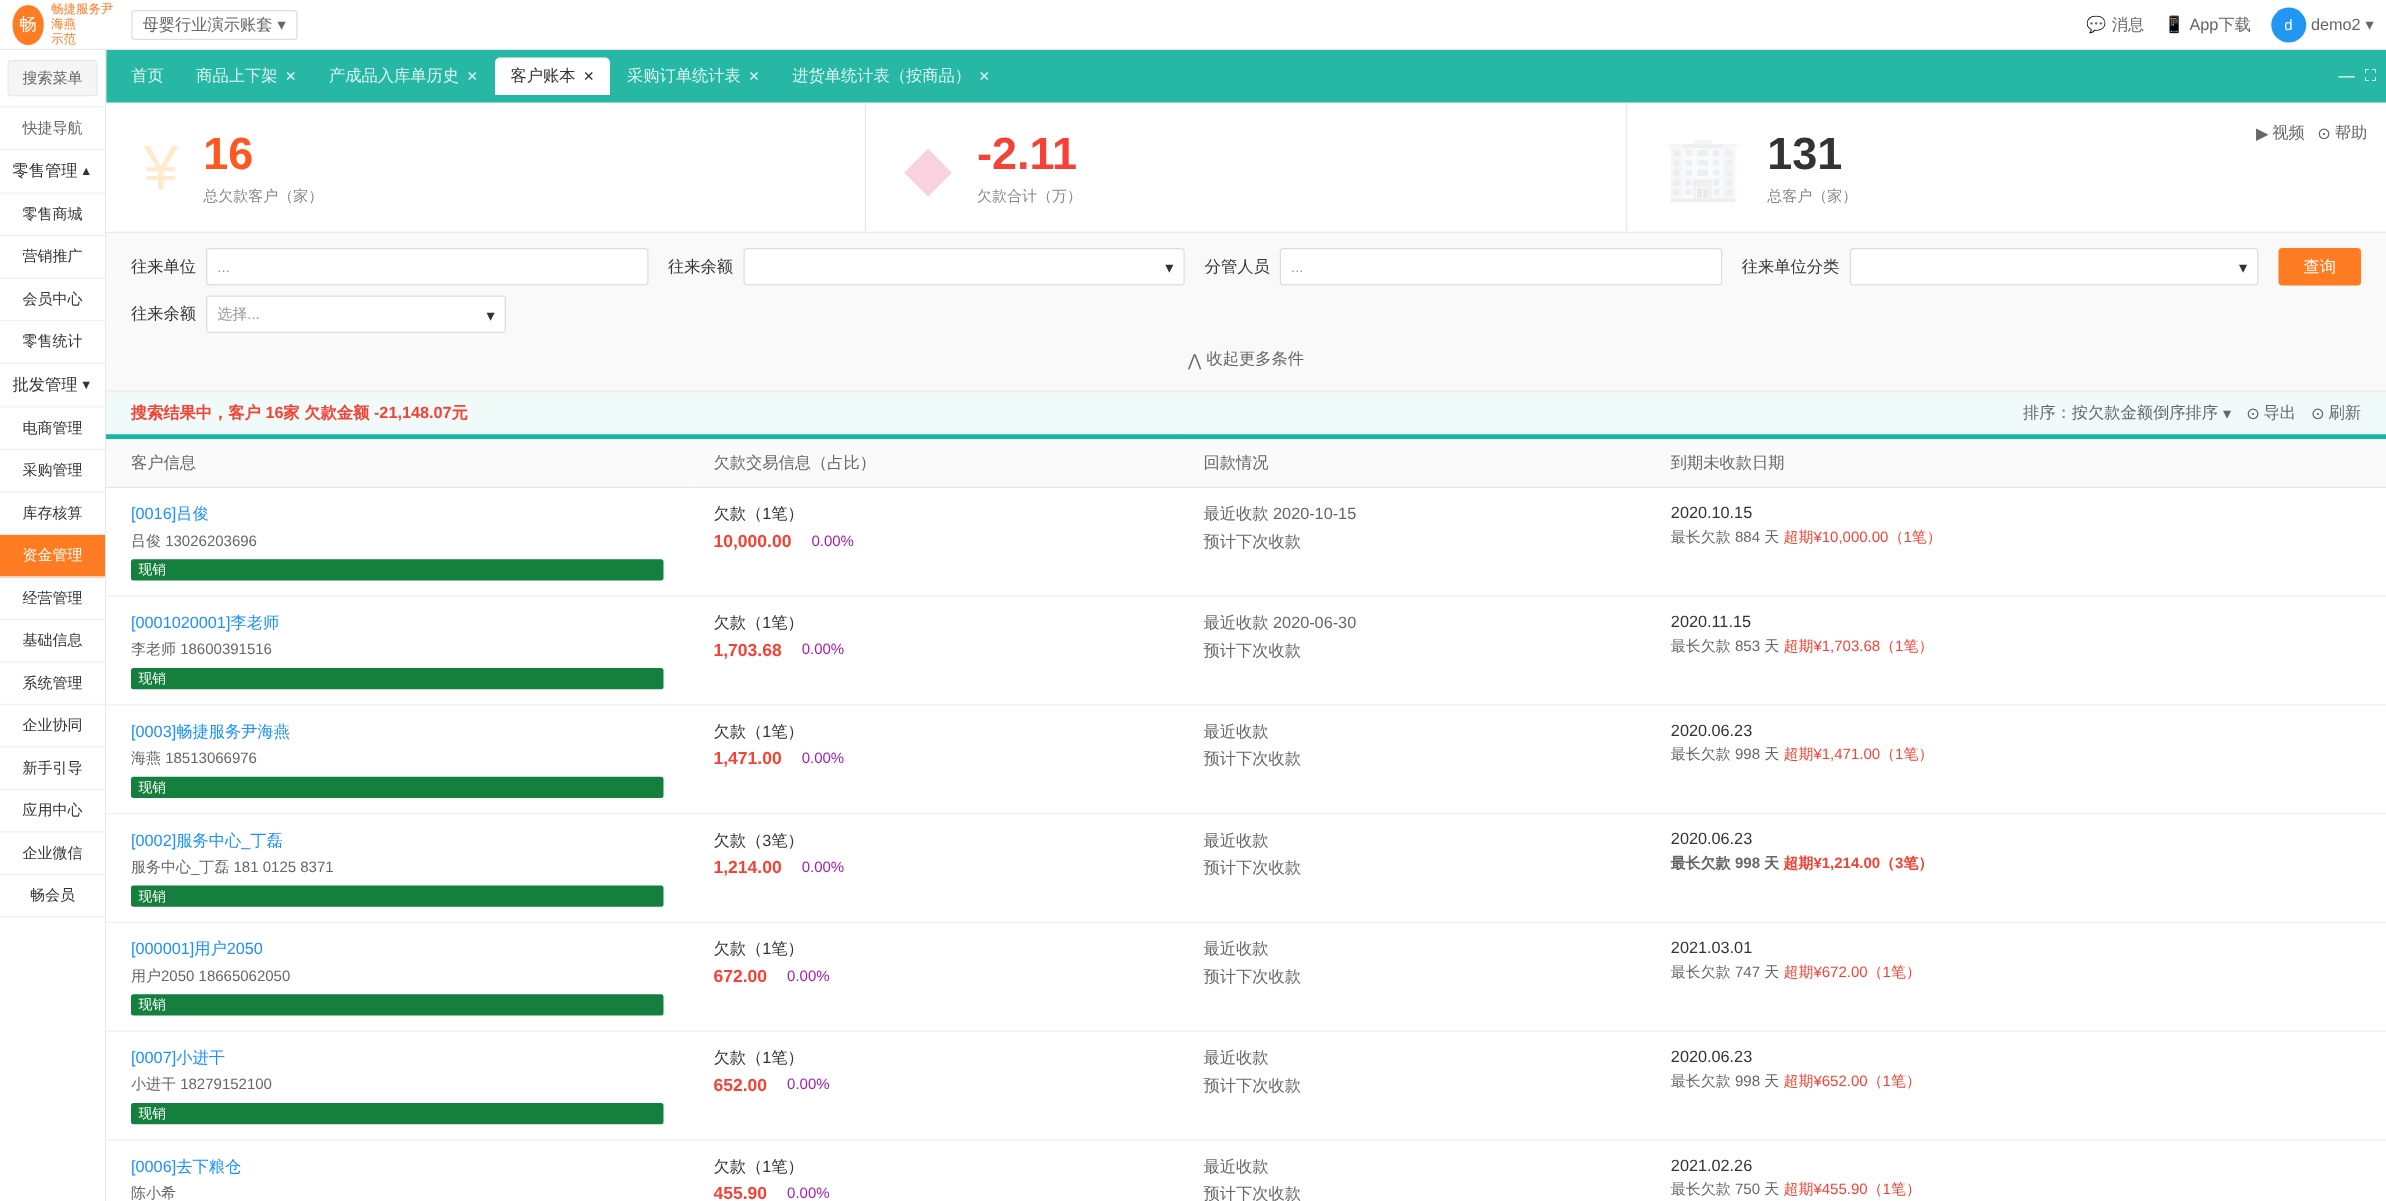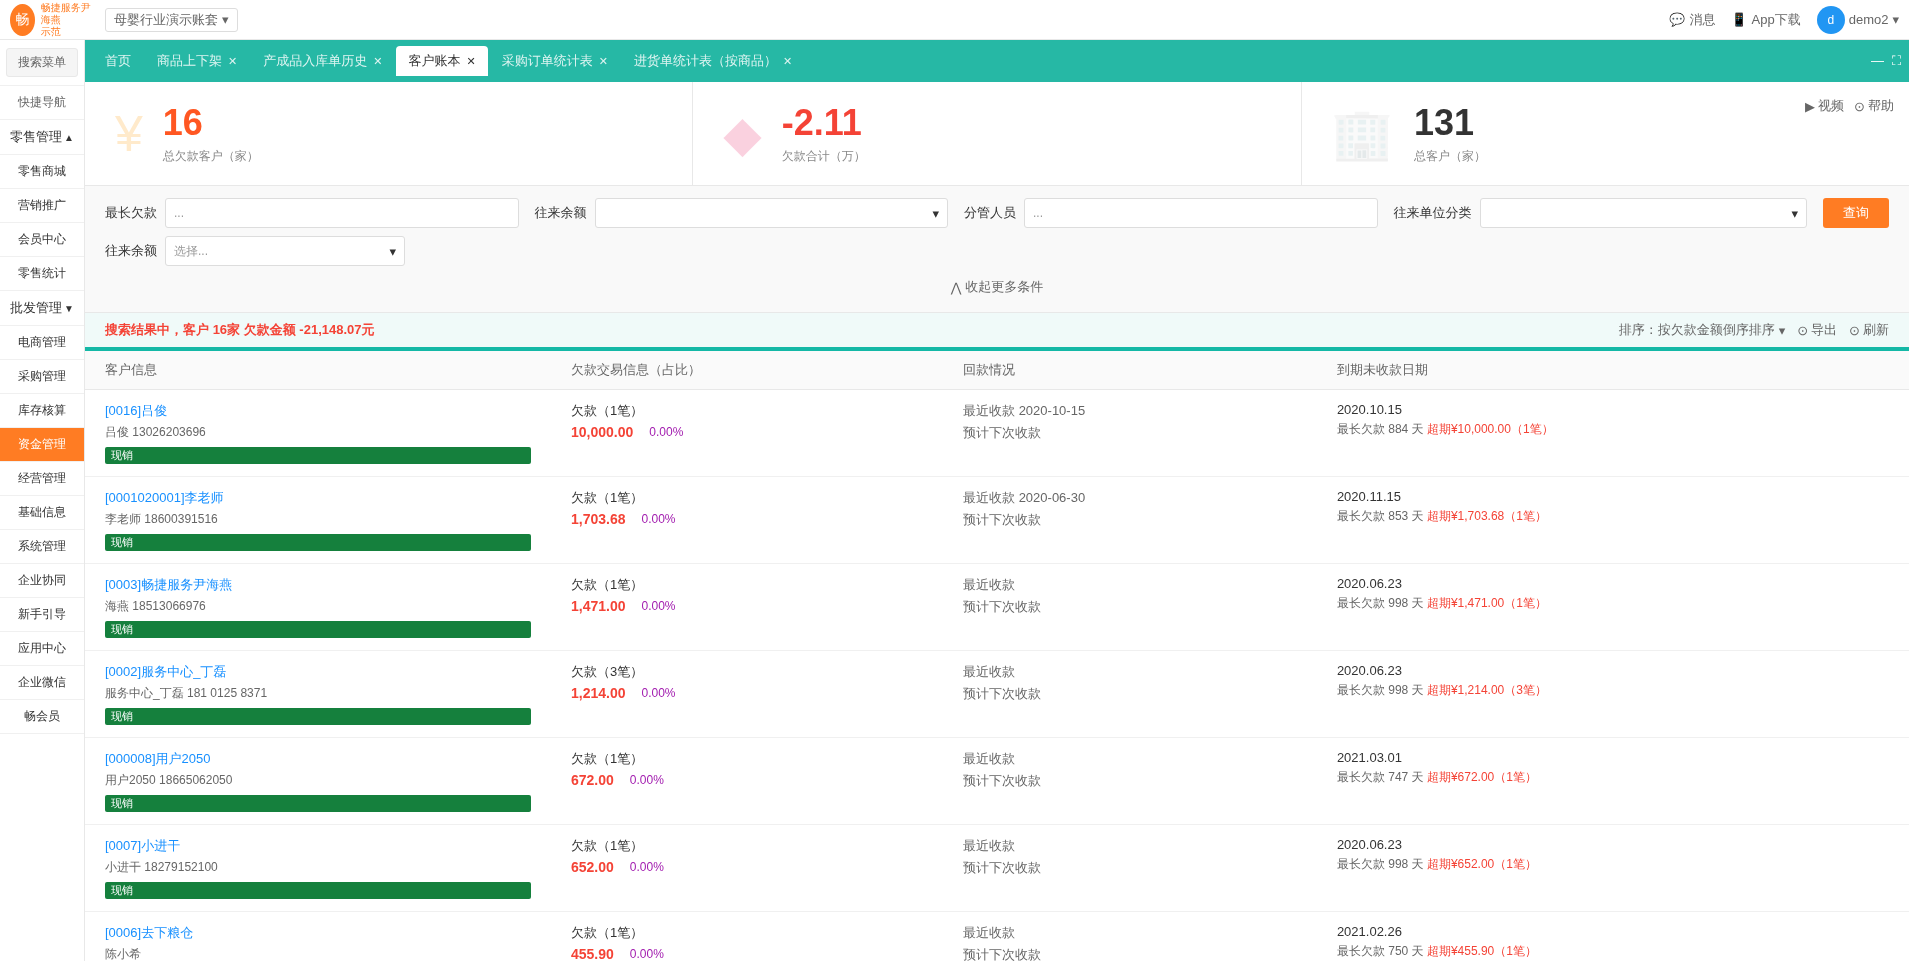--- a/index.html
+++ b/index.html
@@ -233,21 +233,21 @@
                 <span>⊙</span>
                 <span>帮助</span>
               </div>
             </div>
           </div>
         </div>
 
         <div class="filter-area">
           <div class="filter-row">
             <div class="filter-item">
-              <span class="filter-label">最长欠款</span>
+              <span class="filter-label">往来单位</span>
               <div class="filter-input">
                 <span class="filter-input-text">...</span>
               </div>
             </div>
             <div class="filter-item">
               <span class="filter-label">往来余额</span>
               <div class="filter-select">
                 <span></span>
                 <span>▾</span>
               </div>
@@ -426,28 +426,28 @@
     </td>
     <td>
       <div class="recovery-info">
         <div class="recovery-row">最近收款</div>
         <div class="recovery-row">预计下次收款</div>
       </div>
     </td>
     <td>
       <div class="due-info">
         <div>2020.06.23</div>
-        <div style="color:#666; font-size:12px;">最长欠款 998 天 <span class="overdue-link">超期¥1,214.00（3笔）</span></div>
+        <div style="color:#666; font-size:12px;font-weight:bold;">最长欠款 998 天 <span class="overdue-link">超期¥1,214.00（3笔）</span></div>
       </div>
     </td>
   </tr>
               <tr>
     <td>
       <div class="customer-info">
-        <span class="customer-name">[000008]用户2050</span>
+        <span class="customer-name">[000001]用户2050</span>
         <span class="customer-contact">用户2050  18665062050</span>
         <span class="customer-tag tag-green">现销</span>
       </div>
     </td>
     <td>
       <div class="debt-info">
         <span class="debt-label">欠款（1笔）</span>
         <div style="display:flex; align-items:center; gap:16px;">
           <span class="debt-amount">672.00</span>
           <span class="debt-percent">0.00%</span>

